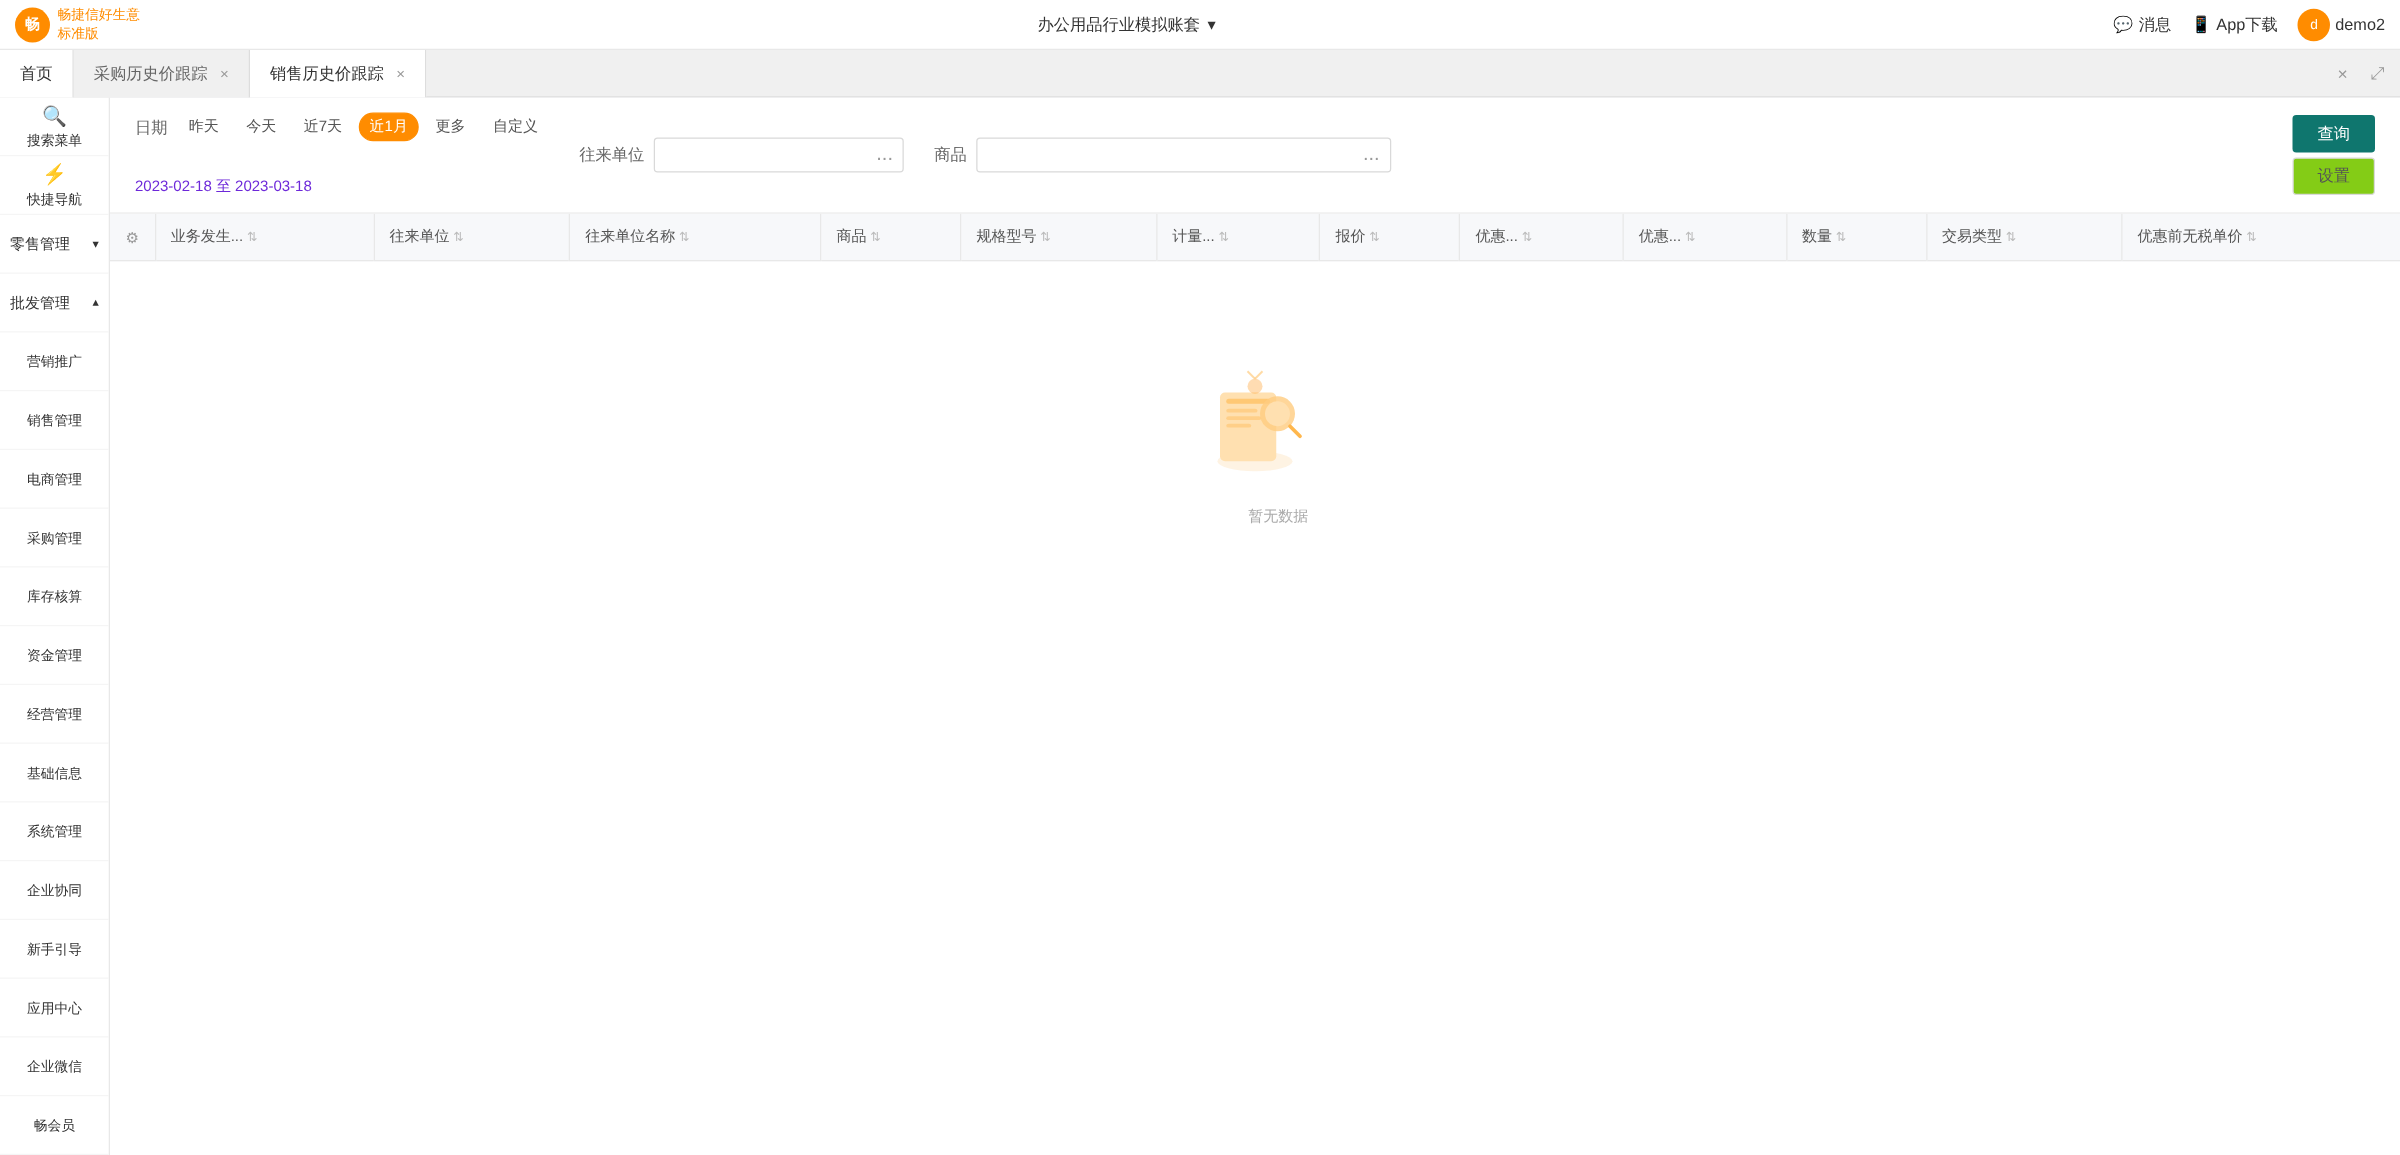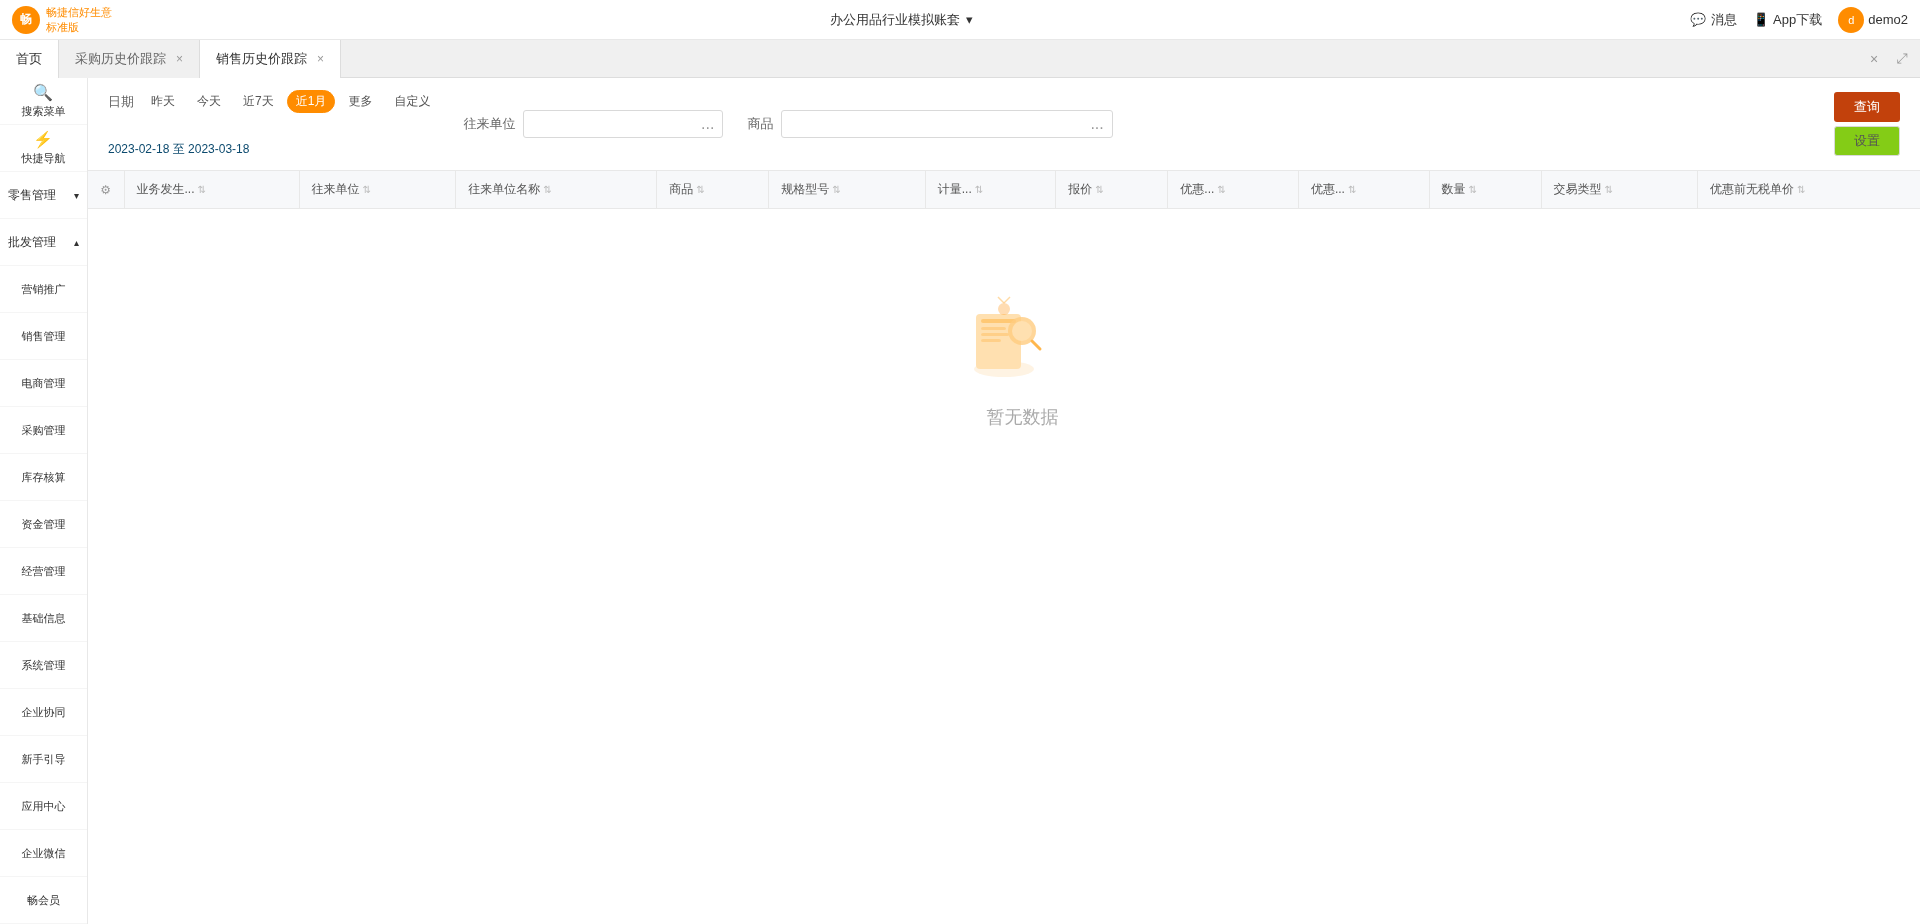--- a/index.html
+++ b/index.html
@@ -48,43 +48,43 @@
     .checkbox-label { display: flex; align-items: center; gap: 4px; font-size: 13px; color: #333; cursor: pointer; }
     .checkbox-checked { width: 14px; height: 14px; background: #00b4a6; border-radius: 2px; display: flex; align-items: center; justify-content: center; color: white; font-size: 10px; }
 
     
     .filter-row { background: #fff; padding: 12px 20px; border-bottom: 1px solid #e8e8e8; display: flex; align-items: center; gap: 24px; flex-shrink: 0; flex-wrap: wrap; }
     .filter-group { display: flex; align-items: center; gap: 8px; }
     .filter-label { font-size: 13px; color: #666; white-space: nowrap; }
     .date-btns { display: flex; align-items: center; gap: 4px; }
     .date-btn { padding: 2px 8px; font-size: 12px; border-radius: 3px; cursor: pointer; border: 1px solid transparent; color: #555; }
     .date-btn.active { background: #ff8c00; color: white; border-color: #ff8c00; border-radius: 12px; }
-    .date-range { font-size: 12px; color: #0c4a6e; margin-top: 12px; }
+    .date-range { font-size: 12px; color: #6d28d9; margin-top: 12px; }
     .filter-date-col { display: flex; flex-direction: column; gap: 16px; }
     .filter-input { display: flex; align-items: center; border: 1px solid #d9d9d9; border-radius: 3px; padding: 4px 8px; font-size: 13px; min-width: 200px; background: #fff; cursor: text; }
     .filter-input-dots { color: #999; font-size: 16px; margin-left: auto; }
-    .search-btn { background: #c2410c; color: white; border: none; border-radius: 3px; padding: 6px 20px; font-size: 13px; cursor: pointer; }
+    .search-btn { background: #0f766e; color: white; border: none; border-radius: 3px; padding: 6px 20px; font-size: 13px; cursor: pointer; }
     .settings-btn { background: #84cc16; color: #555; border: 1px solid #d9d9d9; border-radius: 3px; padding: 5px 14px; font-size: 13px; cursor: pointer; }
     .btn-col { display: flex; flex-direction: column; gap: 4px; margin-left: auto; }
 
     
     .table-area { flex: 1; overflow: auto; background: #fff; margin: 0; }
     table { width: 100%; border-collapse: collapse; font-size: 13px; }
     thead tr { background: #f7f8fa; border-bottom: 1px solid #e8e8e8; }
     th { padding: 10px 12px; text-align: left; font-weight: 500; color: #555; border-right: 1px solid #e8e8e8; white-space: nowrap; font-size: 12px; }
     th:last-child { border-right: none; }
     .th-content { display: flex; align-items: center; gap: 3px; }
     .sort-icon { color: #bbb; font-size: 10px; }
     .settings-col { width: 36px; text-align: center; }
     .settings-col-icon { cursor: pointer; color: #999; }
 
     
     .empty-state { display: flex; flex-direction: column; align-items: center; justify-content: center; padding: 80px 0; }
     .empty-icon { width: 100px; height: 100px; display: flex; align-items: center; justify-content: center; margin-bottom: 16px; }
-    .empty-text { font-size: 18px; color: #aaa; margin-left: 37px; }
+    .empty-text { font-size: 12px; color: #aaa; margin-left: 37px; }
   </style>
 </head>
 <body>
 
 <div class="header">
   <div class="header-left">
     <div class="logo-area">
       <div class="logo-icon">畅</div>
       <div class="logo-text">
         <div>畅捷信好生意</div>

